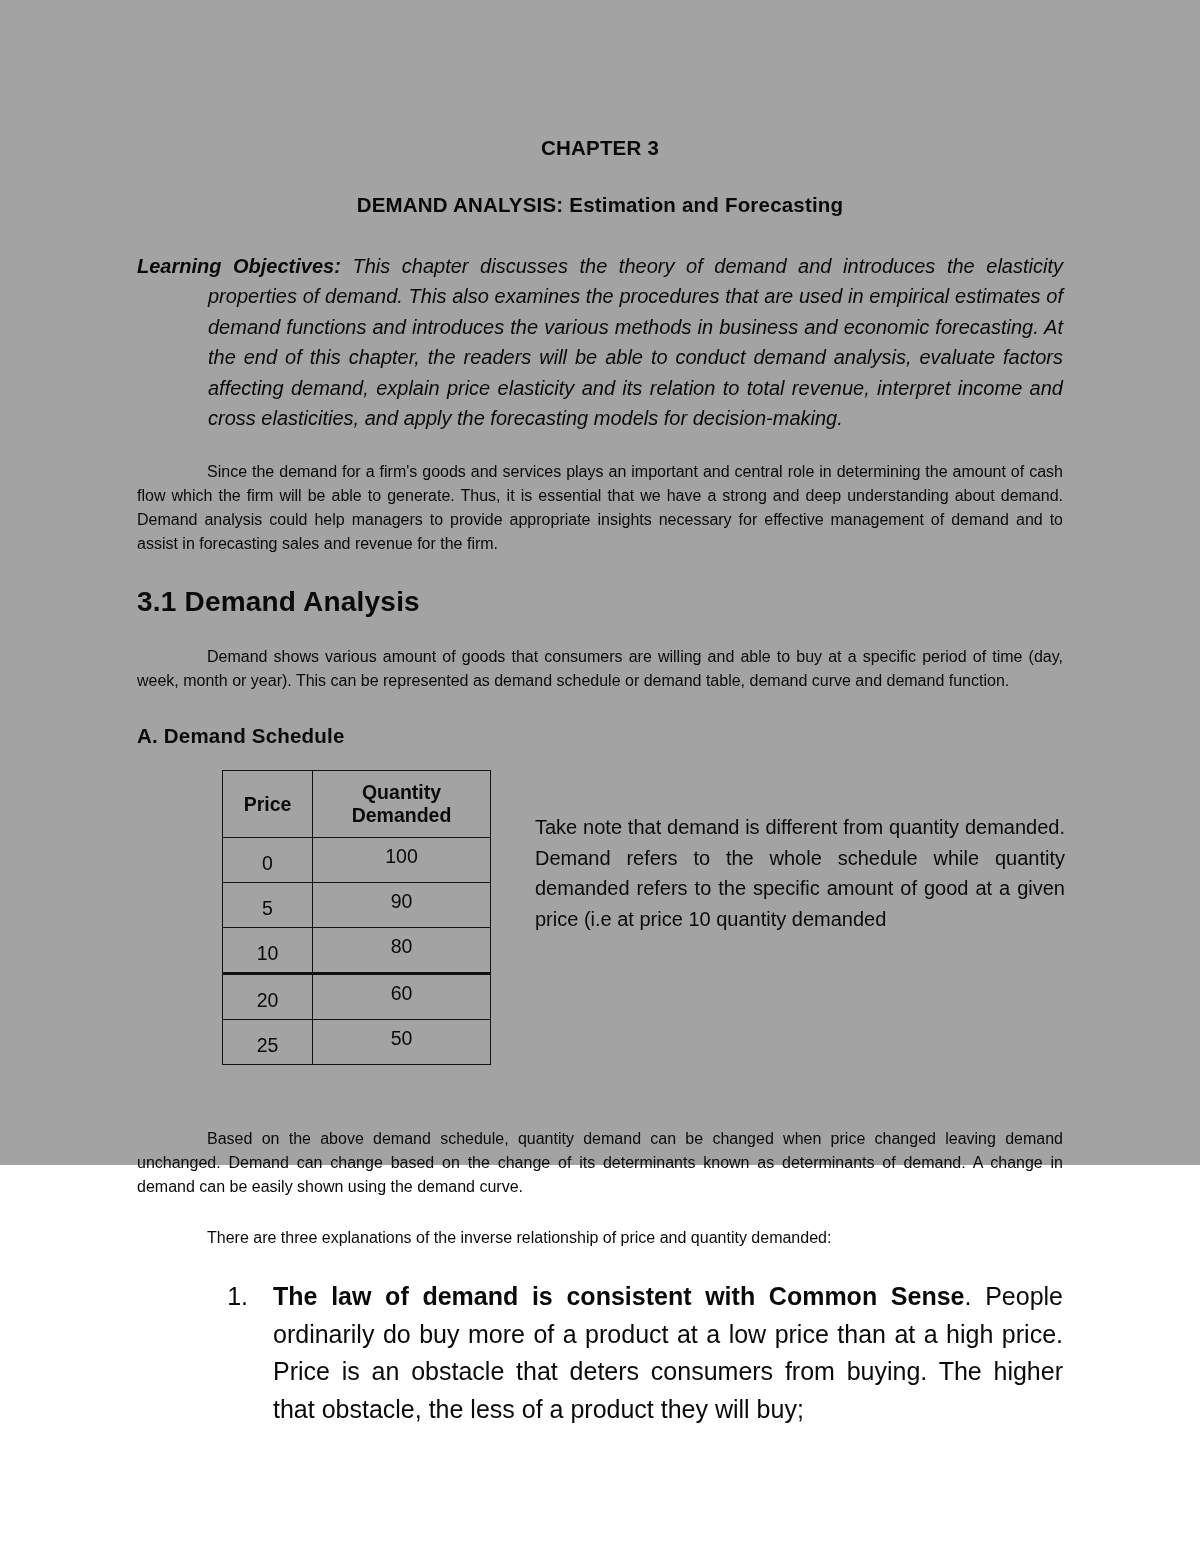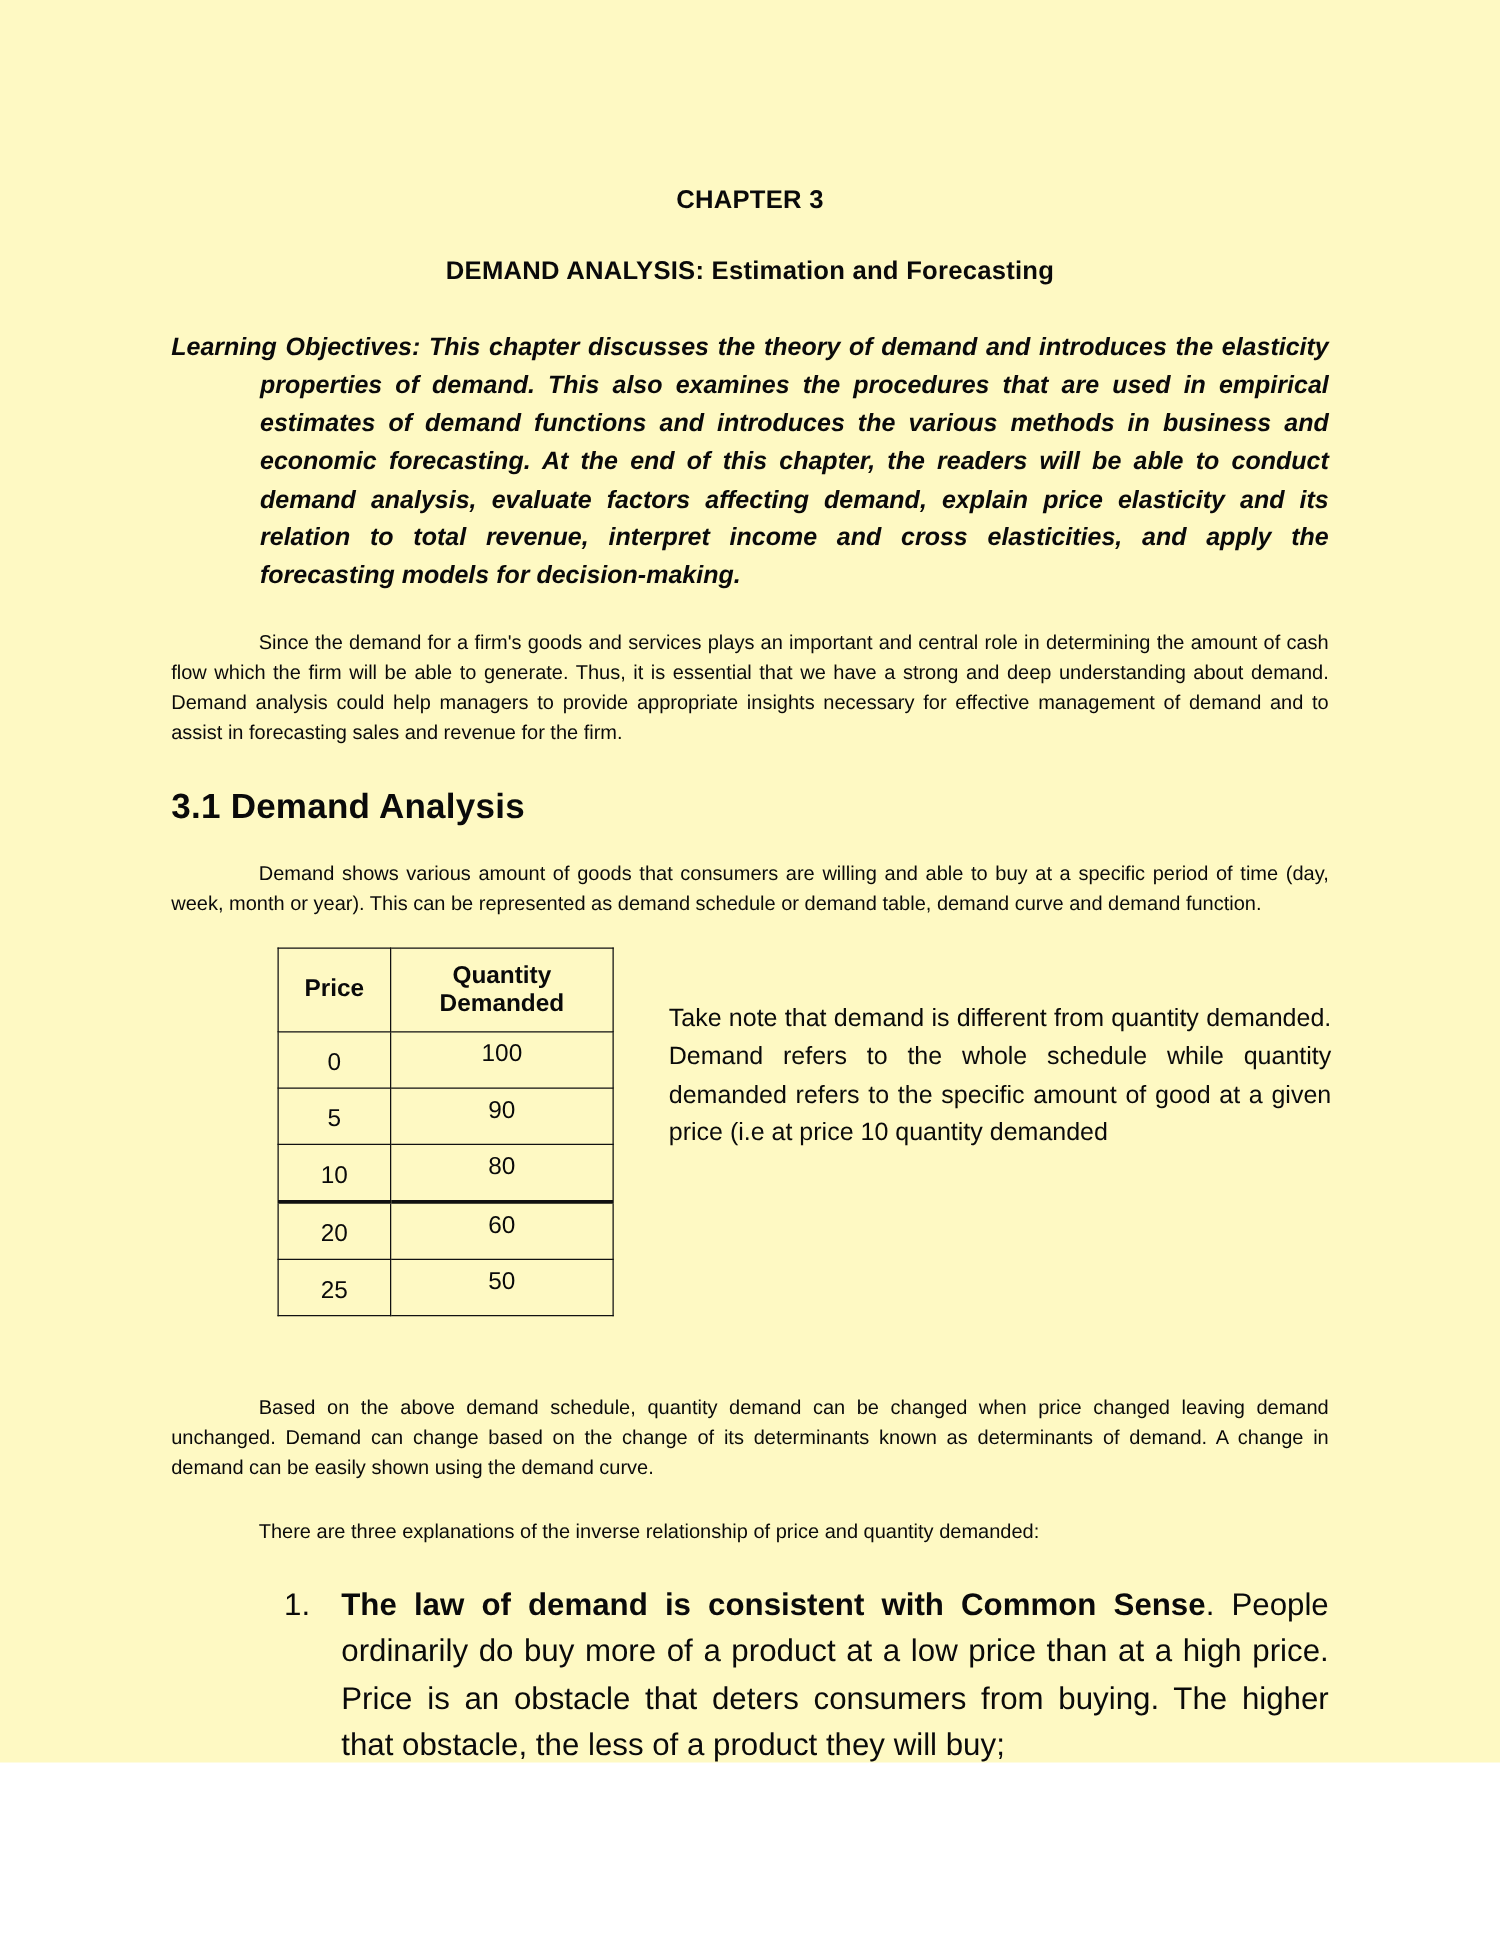--- a/index.html
+++ b/index.html
@@ -10,24 +10,24 @@
   body {
     width: 1200px;
     height: 1553px;
     font-family: "Liberation Sans", sans-serif;
     color: #0a0a0a;
     -webkit-font-smoothing: none;
   }
   .page {
     position: relative;
     width: 1200px;
-    height: 1410px;
-    background: #fef9c3;
+    height: 1165px;
+    background: #a3a3a3;
     box-sizing: border-box;
-    padding: 16px 137px;
+    padding: 4px 137px;
   }
   .spacer-top { height: 132px; }
 
   .chapter-title,
   .doc-title {
     text-align: center;
     font-weight: bold;
     font-size: 20.5px;
     letter-spacing: 0.2px;
   }
@@ -42,21 +42,20 @@
     text-justify: inter-word;
     margin: 0 0 0 0;
     text-indent: 0;
   }
   .objectives .lead {
     font-weight: bold;
     font-style: italic;
   }
   .objectives .body-run {
     display: inline;
-    font-weight: bold;
   }
   .obj-hang {
     padding-left: 71px;
     text-indent: -71px;
   }
 
   p.para {
     font-size: 16px;
     line-height: 1.5;
     text-align: justify;
@@ -171,20 +170,21 @@
   <div class="objectives obj-hang">
     <span class="lead">Learning Objectives:</span><span class="body-run"> This chapter discusses the theory of demand and introduces the elasticity properties of demand. This also examines the procedures that are used in empirical estimates of demand functions and introduces the various methods in business and economic forecasting. At the end of this chapter, the readers will be able to conduct demand analysis, evaluate factors affecting demand, explain price elasticity and its relation to total revenue, interpret income and cross elasticities, and apply the forecasting models for decision-making.</span>
   </div>
 
   <p class="para">Since the demand for a firm's goods and services plays an important and central role in determining the amount of cash flow which the firm will be able to generate. Thus, it is essential that we have a strong and deep understanding about demand. Demand analysis could help managers to provide appropriate insights necessary for effective management of demand and to assist in forecasting sales and revenue for the firm.</p>
 
   <h2 class="section-head">3.1 Demand Analysis</h2>
 
   <p class="para">Demand shows various amount of goods that consumers are willing and able to buy at a specific period of time (day, week, month or year). This can be represented as demand schedule or demand table, demand curve and demand function.</p>
 
+  <h3 class="sub-head">A. Demand Schedule</h3>
 
   <div class="table-block">
 
     <table class="demand-table">
       <colgroup>
         <col class="c-price">
         <col class="c-qty">
       </colgroup>
       <thead>
         <tr>

